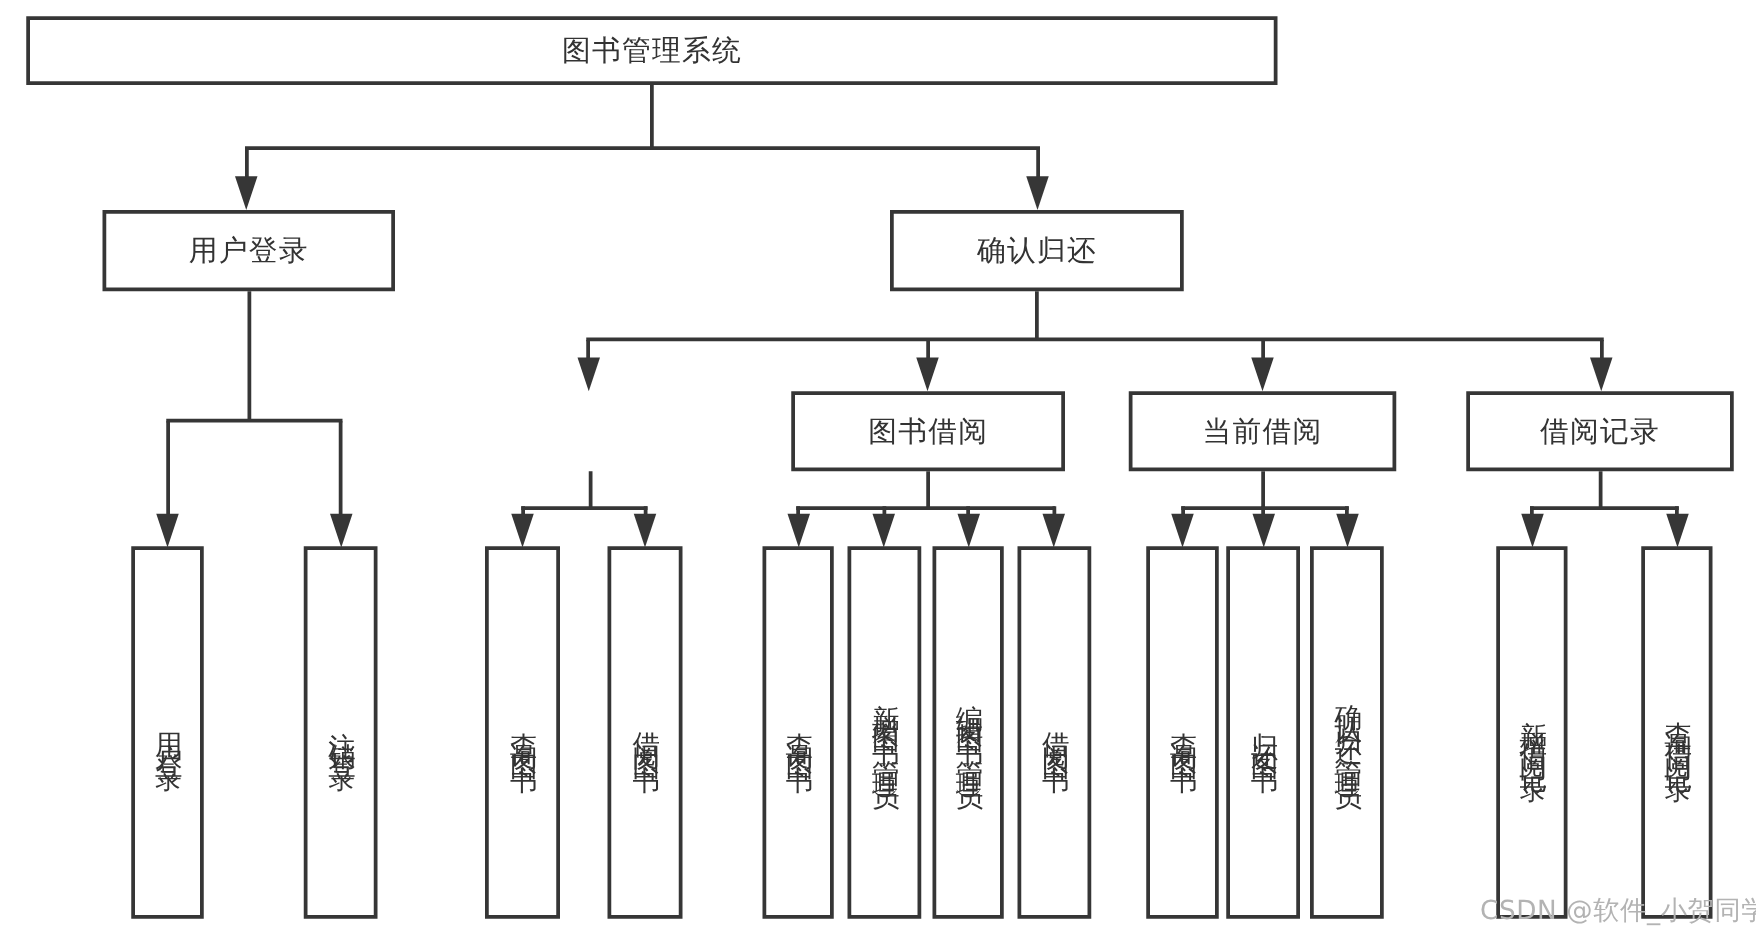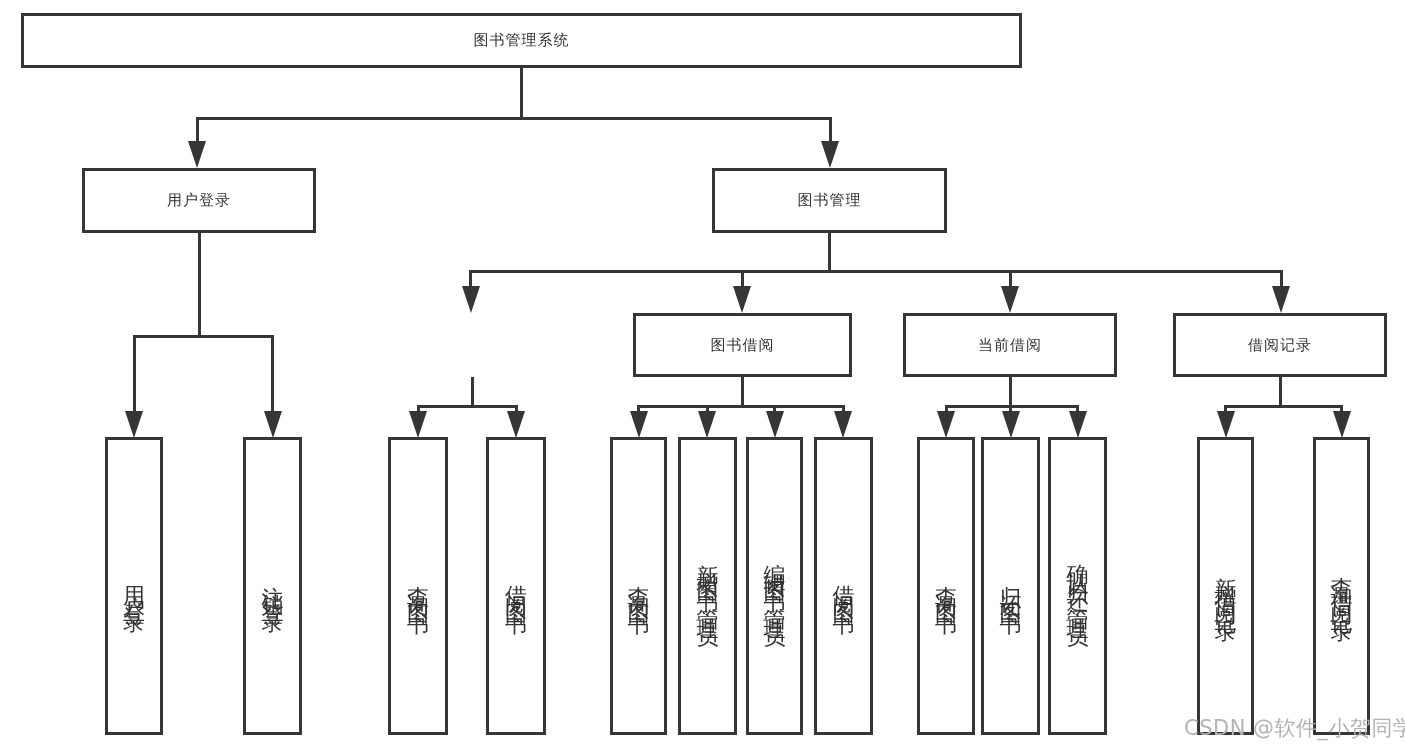--- a/index.html
+++ b/index.html
@@ -17,21 +17,21 @@
     overflow:hidden;
   }
   .box{
     position:absolute;
     border:3px solid var(--line);
     background:#fff;
     box-sizing:border-box;
     display:flex;align-items:center;justify-content:center;
   }
   .hlabel{
-    font-size:15px;color:var(--text);
+    font-size:23px;color:var(--text);
     letter-spacing:1px;white-space:nowrap;text-align:right;
   }
   .vlabel{
     writing-mode:vertical-rl;
     font-size:22px;color:var(--text);
     letter-spacing:9px;line-height:1.1;
   }
   .lv{position:absolute;width:3px;background:var(--line);}
   .lh{position:absolute;height:3px;background:var(--line);}
   .arw{
@@ -52,21 +52,21 @@
 <div class="canvas">
 
   <div class="box" style="left:21px;top:13px;width:1001px;height:55px">
     <span class="hlabel">图书管理系统</span>
   </div>
 
   <div class="box" style="left:82px;top:168px;width:234px;height:65px">
     <span class="hlabel">用户登录</span>
   </div>
   <div class="box" style="left:712px;top:168px;width:235px;height:65px">
-    <span class="hlabel">图书管理</span>
+    <span class="hlabel">确认归还</span>
   </div>
 
   <div class="box" style="left:903px;top:313px;width:214px;height:64px">
     <span class="hlabel">当前借阅</span>
   </div>
   <div class="box" style="left:633px;top:313px;width:219px;height:64px">
     <span class="hlabel">图书借阅</span>
   </div>
   <div class="box" style="left:1173px;top:313px;width:214px;height:64px">
     <span class="hlabel">借阅记录</span>

